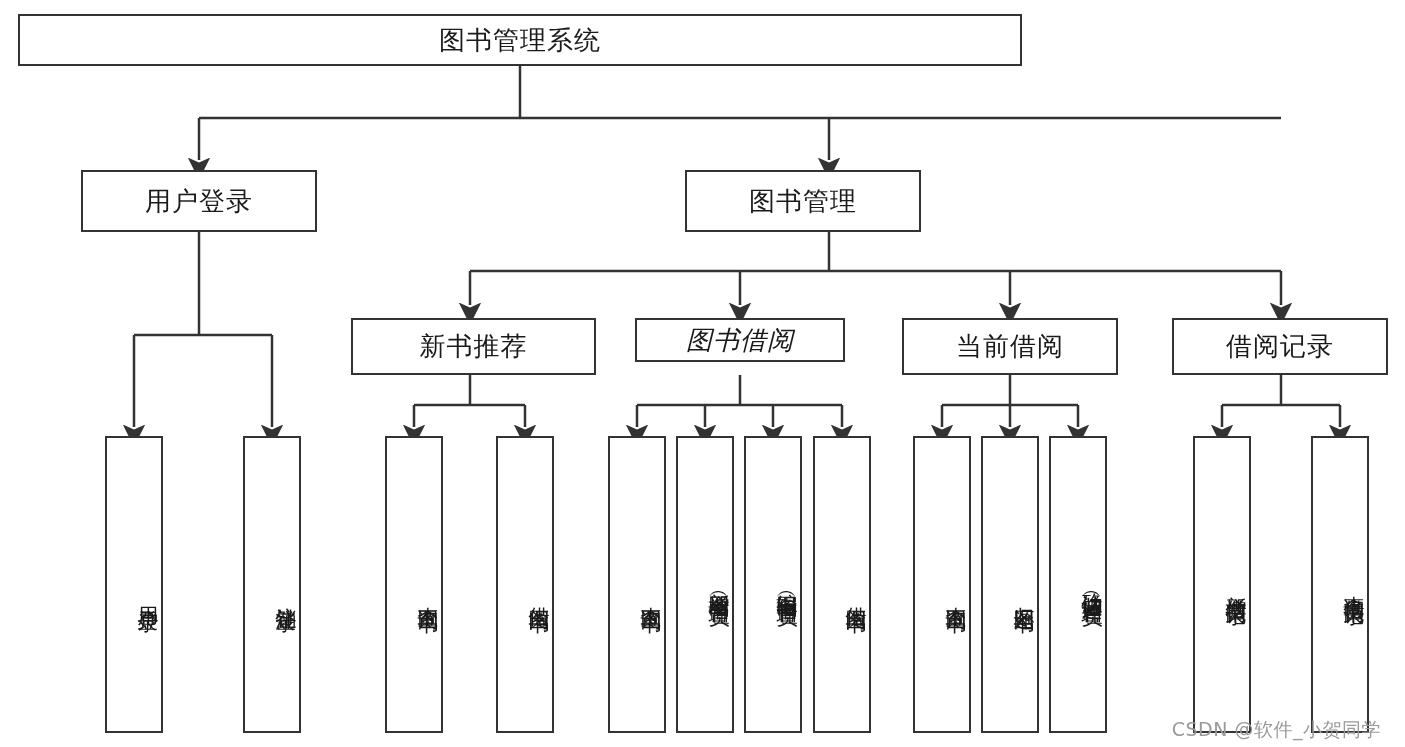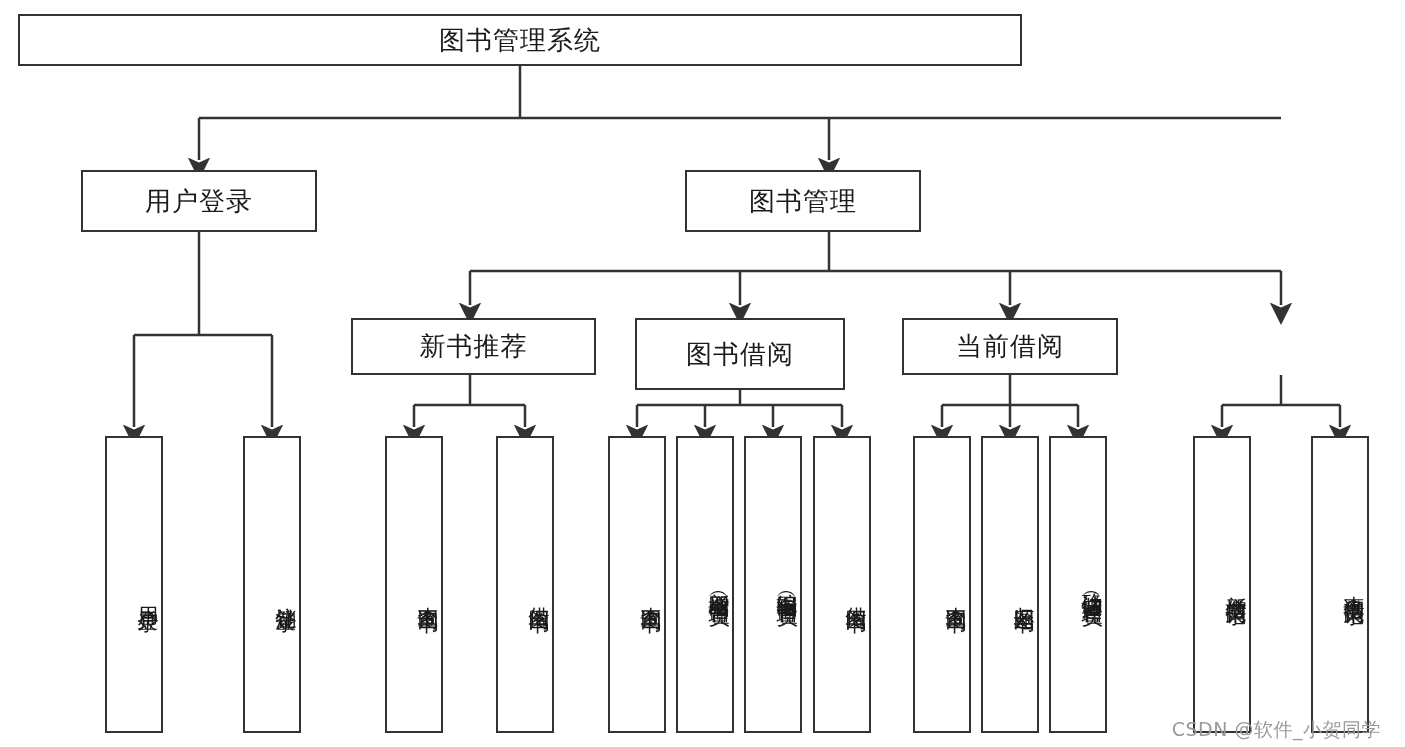--- a/index.html
+++ b/index.html
@@ -128,24 +128,25 @@
   </svg>
 
   <div class="node horiz root" style="left:18px; top:14px; width:1004px; height:52px;">图书管理系统</div>
 
   <div class="node horiz" style="left:81px; top:170px; width:236px; height:62px;">用户登录</div>
 
   <div class="node horiz" style="left:685px; top:170px; width:236px; height:62px;">图书管理</div>
 
   <div class="node horiz" style="left:351px; top:318px; width:245px; height:57px;">新书推荐</div>
 
-  <div class="node horiz" style="left:635px; top:318px; width:210px; height:72px;">图书借阅</div>
+  <div class="node horiz" style="left:635px; top:318px; width:210px; height:44px;font-style:italic;">图书借阅</div>
 
   <div class="node horiz" style="left:902px; top:318px; width:216px; height:57px;">当前借阅</div>
 
+  <div class="node horiz" style="left:1172px; top:318px; width:216px; height:57px;">借阅记录</div>
 
   <div class="node vert" style="left:105px; top:436px; width:58px; height:297px;">
     <span class="vlabel">用户登录</span>
   </div>
   <div class="node vert" style="left:243px; top:436px; width:58px; height:297px;">
     <span class="vlabel">注销登录</span>
   </div>
 
   <div class="node vert" style="left:385px; top:436px; width:58px; height:297px;">
     <span class="vlabel">查询图书</span>

